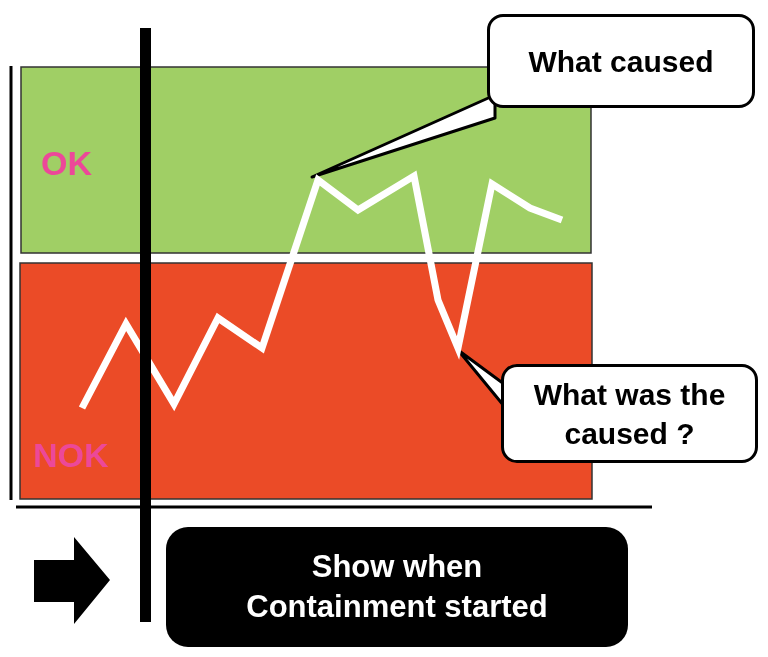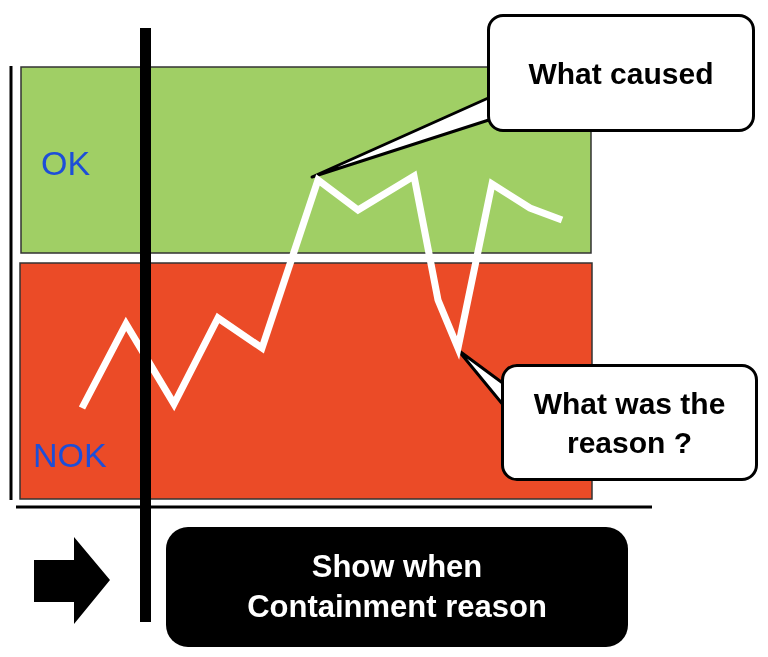--- a/index.html
+++ b/index.html
@@ -1,18 +1,18 @@
 <!DOCTYPE html>
 <html><head>
 <meta charset="utf-8">
 <style>
   html, body { margin:0; padding:0; background:#ffffff; }
   body { width:768px; height:657px; position:relative; overflow:hidden; font-family:"Liberation Sans", sans-serif; }
   #canvas { position:absolute; left:0; top:0; width:768px; height:657px; }
-  .zone-label { position:absolute; color:#1d4ed8; font-weight:normal; font-size:34px; font-family:"Liberation Sans", sans-serif; }
+  .zone-label { position:absolute; color:#ec4899; font-weight:bold; font-size:34px; font-family:"Liberation Sans", sans-serif; }
   .bubble { position:absolute; background:#ffffff; border:3px solid #000; border-radius:16px; box-sizing:border-box; display:flex; align-items:center; justify-content:center; text-align:center; font-weight:bold; font-size:30px; line-height:39px; color:#000; font-family:"Liberation Sans", sans-serif; }
   .banner { position:absolute; background:#000; border-radius:22px; color:#fff; display:flex; flex-direction:column; align-items:center; justify-content:center; font-weight:bold; font-size:31px; line-height:40px; font-family:"Liberation Sans", sans-serif; }
 </style>
 </head>
 <body>
 
 <svg id="canvas" width="768" height="657" viewBox="0 0 768 657" xmlns="http://www.w3.org/2000/svg">
 
   <line x1="11" y1="66" x2="11" y2="500" stroke="#000" stroke-width="3"></line>
   <line x1="16" y1="507" x2="652" y2="507" stroke="#000" stroke-width="3"></line>
@@ -27,25 +27,25 @@
   <polyline points="82,408 126,324 174,404 218,318 262,348 318,180 358,210 414,176 438,300 458,348 492,184 530,208 562,220" fill="none" stroke="#fff" stroke-width="7" stroke-linejoin="miter"></polyline>
 
   <rect x="140" y="28" width="11" height="594" fill="#000"></rect>
 
   <polygon points="34,560 74,560 74,537 110,580 74,624 74,602 34,602" fill="#000"></polygon>
 </svg>
 
 <div class="zone-label" style="left:41px; top:144px;">OK</div>
 <div class="zone-label" style="left:33px; top:436px;">NOK</div>
 
-<div class="bubble" style="left:487px; top:14px; width:268px; height:118px; flex-direction:column;">
+<div class="bubble" style="left:487px; top:14px; width:268px; height:94px; flex-direction:column;">
   <div>What caused</div>
 </div>
 
-<div class="bubble" style="left:501px; top:364px; width:257px; height:117px; flex-direction:column;">
+<div class="bubble" style="left:501px; top:364px; width:257px; height:99px; flex-direction:column;">
   <div>What was the</div>
-  <div>reason ?</div>
+  <div>caused ?</div>
 </div>
 
 <div class="banner" style="left:166px; top:527px; width:462px; height:120px;">
   <div>Show when</div>
-  <div>Containment reason</div>
+  <div>Containment started</div>
 </div>
 
 </body></html>

